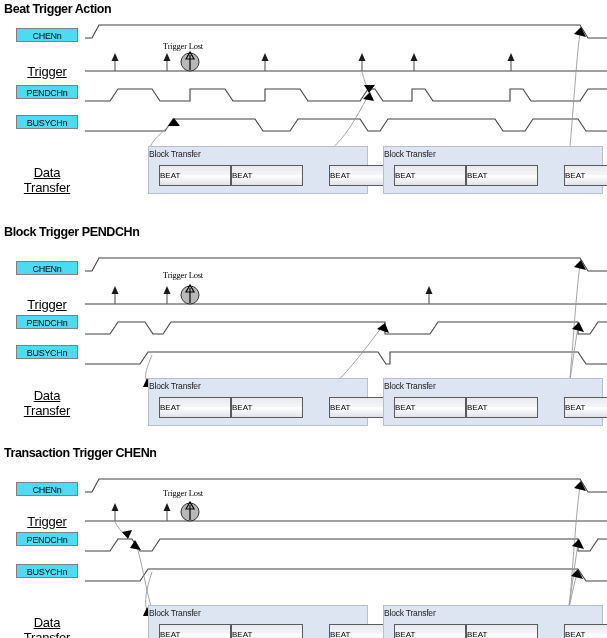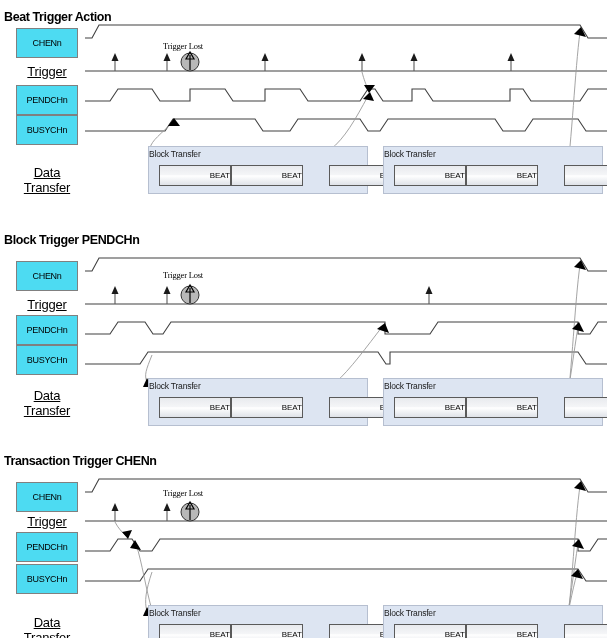--- a/index.html
+++ b/index.html
@@ -20,37 +20,36 @@
     width: 607px;
   }
   .section-title {
     position: absolute;
     left: 4px;
     font-size: 12.5px;
     font-weight: bold;
     color: #000000;
     letter-spacing: -0.4px;
     white-space: nowrap;
-    margin-top: 8px;
   }
   .diagram {
     position: absolute;
     left: 0;
     top: 0;
   }
   .sig-label-box {
     position: absolute;
     background: #4DDBF2;
     border: 1px solid #808080;
-    height: 30px;
+    height: 14px;
     width: 62px;
     left: 16px;
     box-sizing: border-box;
     display: flex;
-    align-items: center;
+    align-items: flex-end;
     justify-content: center;
   }
   .sig-label-box span {
     font-size: 9px;
     color: #000000;
     letter-spacing: -0.3px;
     line-height: 1;
   }
   .sig-label-plain {
     position: absolute;
@@ -121,21 +120,21 @@
     letter-spacing: -0.2px;
     white-space: nowrap;
   }
   .beat-box {
     position: absolute;
     background: linear-gradient(to bottom, #e8eaee 0%, #f4f5f7 45%, #ffffff 52%, #dfe2e8 100%);
     border: 1px solid #5a5a5a;
     box-sizing: border-box;
     display: flex;
     align-items: center;
-    justify-content: flex-end;
+    justify-content: flex-start;
     height: 21px;
   }
   .beat-box span {
     font-size: 8px;
     color: #000000;
     letter-spacing: 0px;
   }
 </style>
 </head>
 <body>

